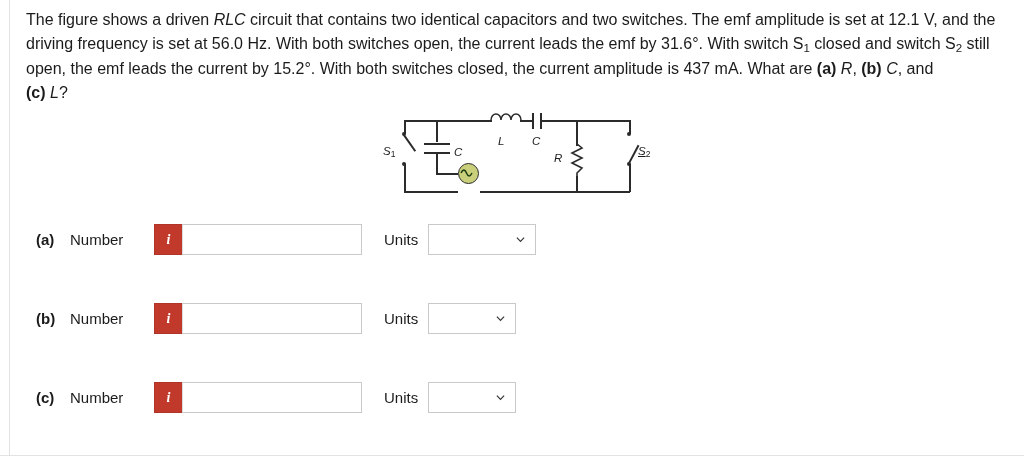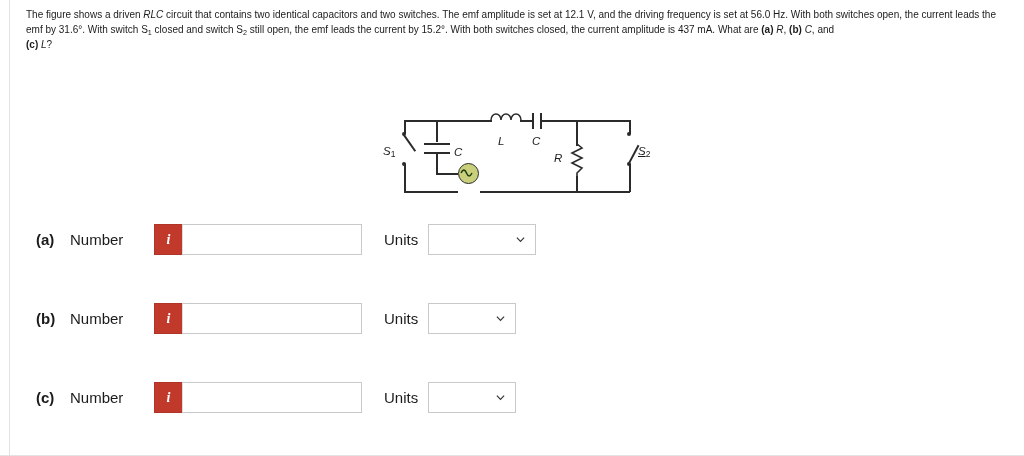--- a/index.html
+++ b/index.html
@@ -34,21 +34,21 @@
     left: 0; bottom: 0;
     width: 1024px; height: 1px;
     background: #e2e2e2;
   }
 
   .problem-text {
     position: absolute;
     left: 26px;
     top: 8px;
     width: 980px;
-    font-size: 10px;
+    font-size: 16px;
     line-height: 1.48;
     color: #1b1b1b;
     text-align: left;
   }
   .problem-text i { font-style: italic; }
   .problem-text b { font-weight: bold; }
   .sub { font-size: 0.72em; vertical-align: -0.28em; }
 
   
   .figure {

